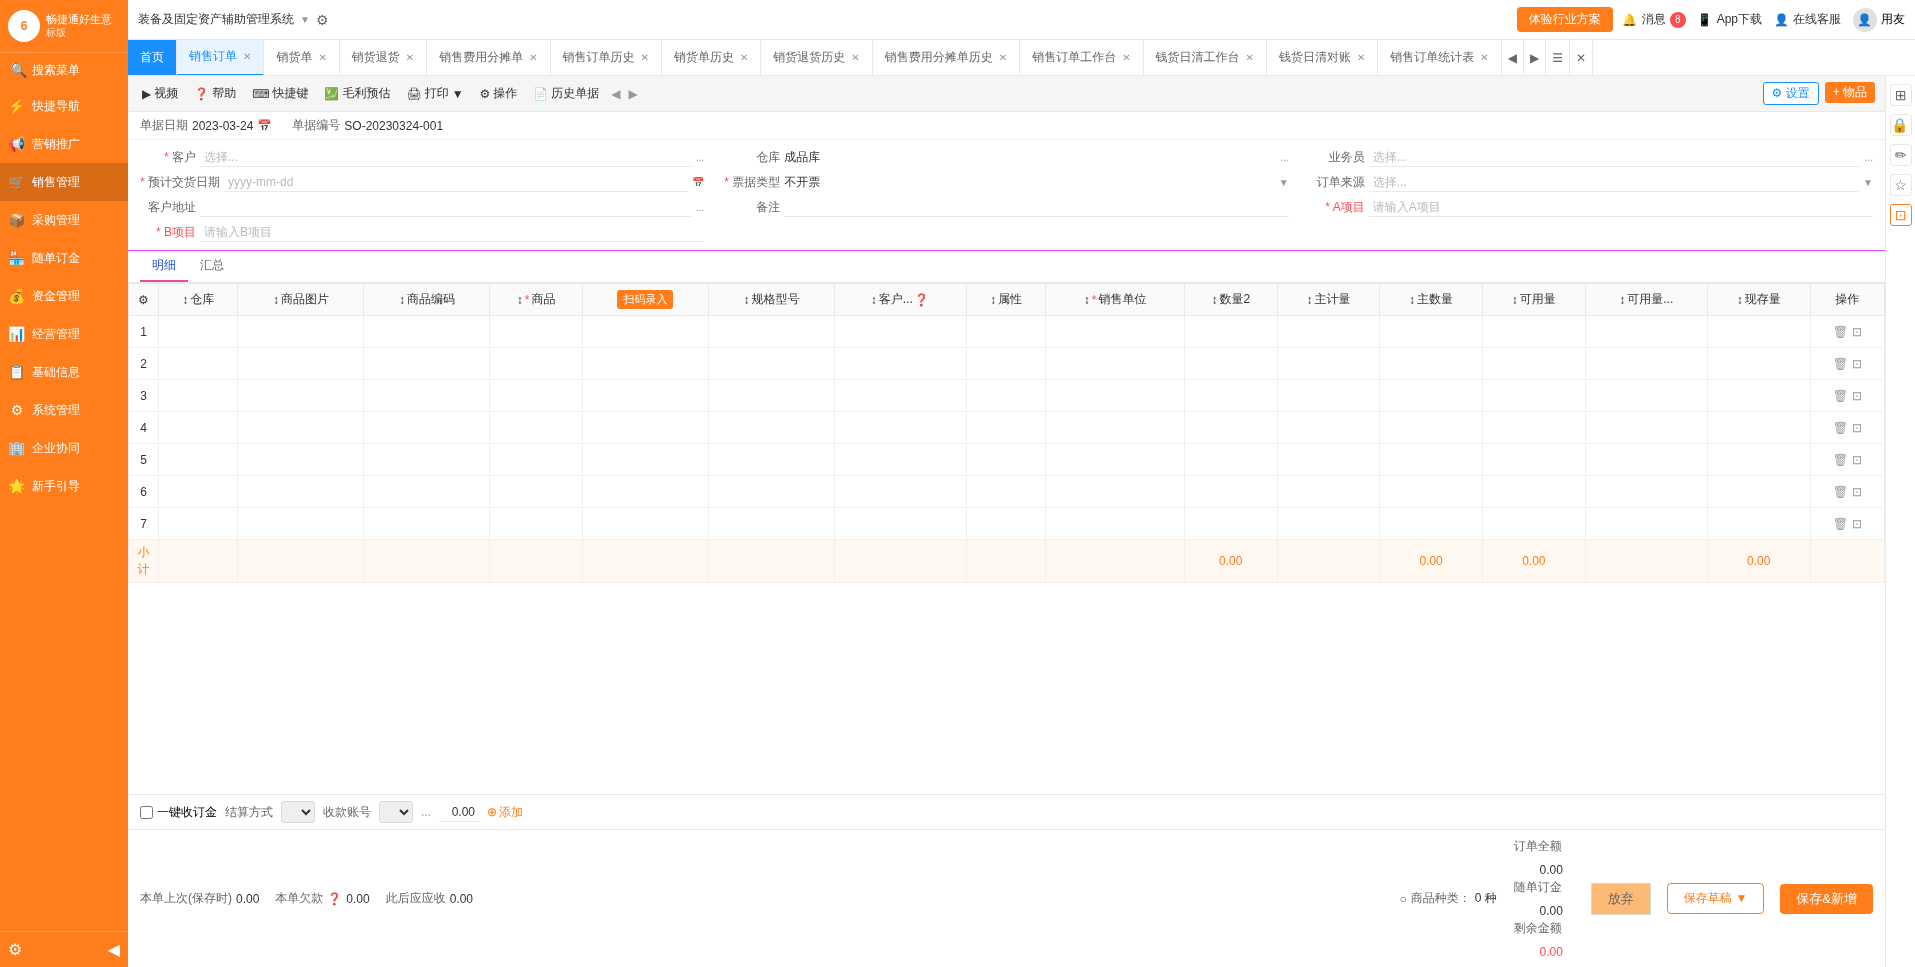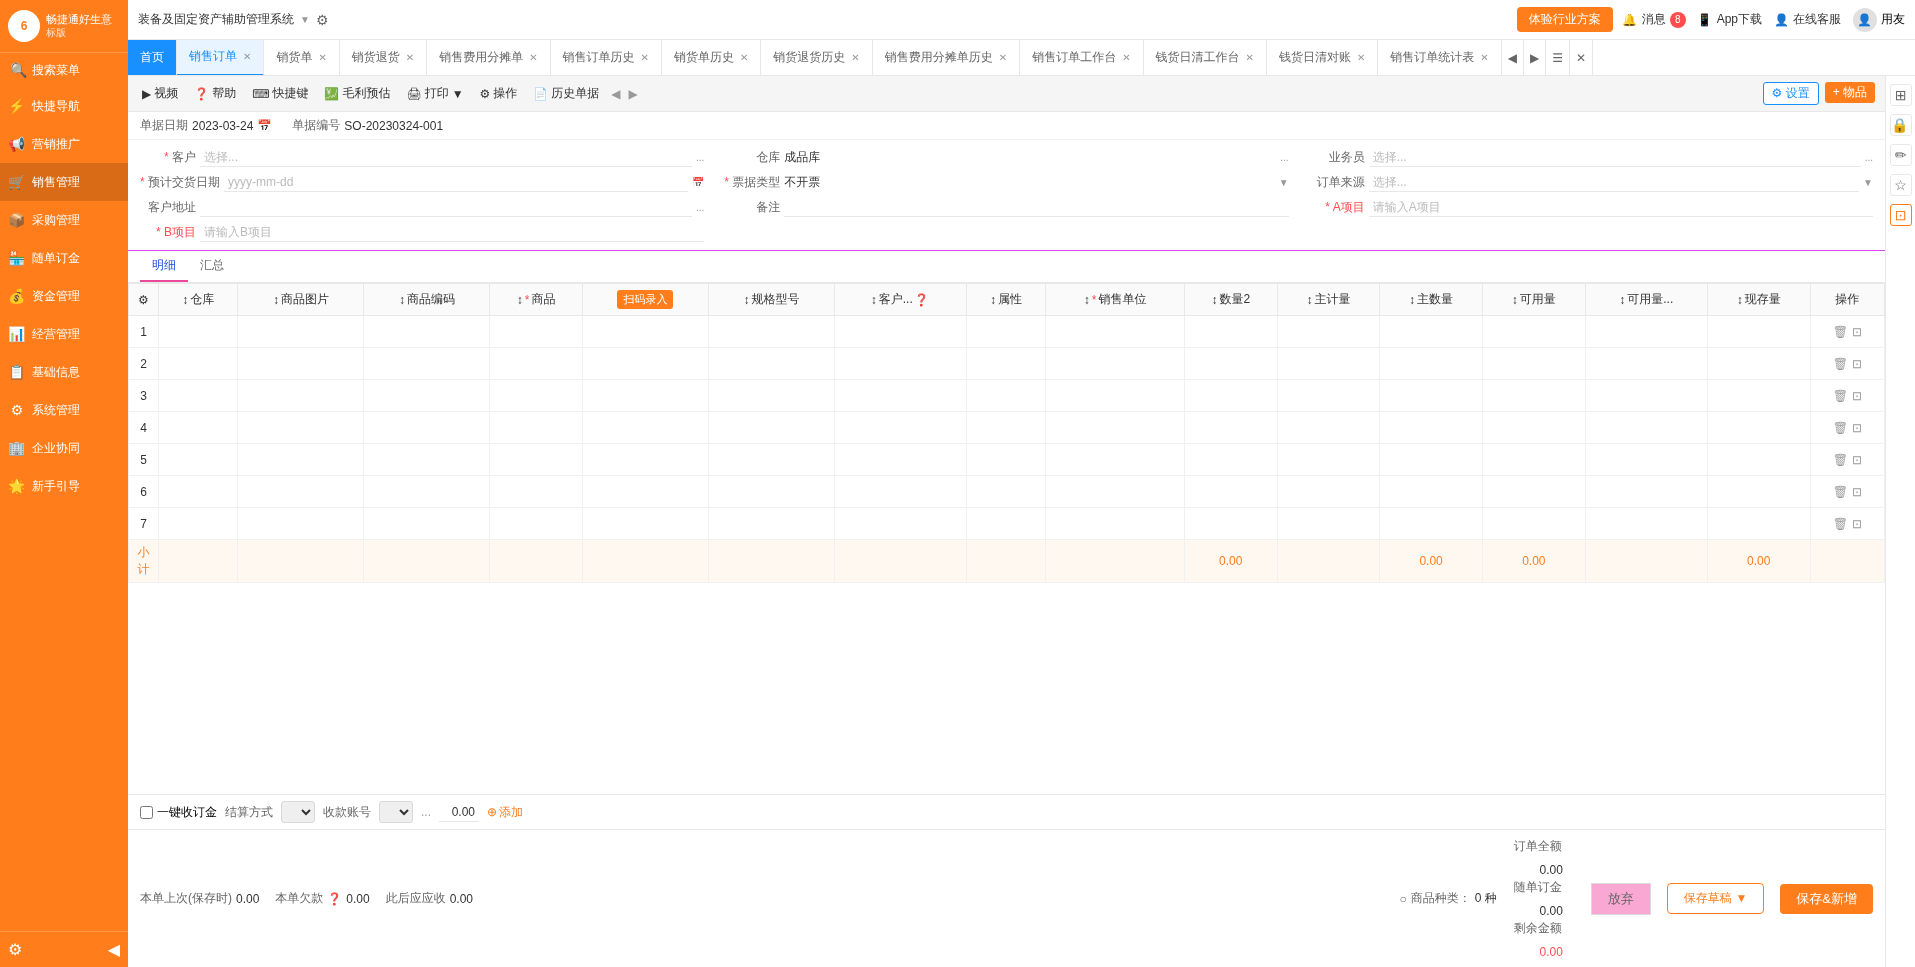--- a/index.html
+++ b/index.html
@@ -82,21 +82,21 @@
     .footer { border-top: 1px solid #e8e8e8; padding: 8px 12px; display: flex; align-items: center; background: #fff; flex-shrink: 0; }
     .footer-left { display: flex; align-items: center; gap: 16px; }
     .footer-item { display: flex; align-items: center; gap: 4px; color: #666; font-size: 12px; text-align: center; }
     .footer-value { color: #333; }
     .footer-right { margin-left: auto; display: flex; align-items: center; gap: 16px; }
     .order-summary { display: flex; flex-direction: column; align-items: flex-end; gap: 2px; margin-right: 12px; }
     .order-row { display: flex; gap: 8px; align-items: center; flex-direction: column; }
     .order-label { color: #666; font-size: 12px; }
     .order-value { color: #333; font-size: 12px; min-width: 50px; text-align: right; }
     .order-value.highlight { color: #ff4d4f; }
-    .btn-discard { background: #f9a8d4; color: #666; border: 1px solid #d9d9d9; padding: 6px 16px; border-radius: 0; cursor: pointer; font-size: 13px; }
+    .btn-discard { background: #fdba74; color: #666; border: 1px solid #d9d9d9; padding: 6px 16px; border-radius: 0; cursor: pointer; font-size: 13px; }
     .btn-save-draft { background: #fff; color: #ff7d1a; border: 1px solid #ff7d1a; padding: 6px 16px; border-radius: 4px; cursor: pointer; font-size: 13px; }
     .btn-save-new { background: #ff7d1a; color: #fff; border: none; padding: 6px 16px; border-radius: 4px; cursor: pointer; font-size: 13px; }
 
     
     .right-sidebar { width: 30px; background: #fff; border-left: 1px solid #e8e8e8; display: flex; flex-direction: column; align-items: center; padding-top: 8px; gap: 8px; flex-shrink: 0; }
     .right-sidebar-icon { width: 22px; height: 22px; display: flex; align-items: center; justify-content: center; cursor: pointer; color: #666; font-size: 14px; border: 1px solid #e8e8e8; border-radius: 3px; }
     .right-sidebar-icon.active { color: #ff7d1a; border-color: #ff7d1a; }
 
     
     ::-webkit-scrollbar { width: 6px; height: 6px; }

